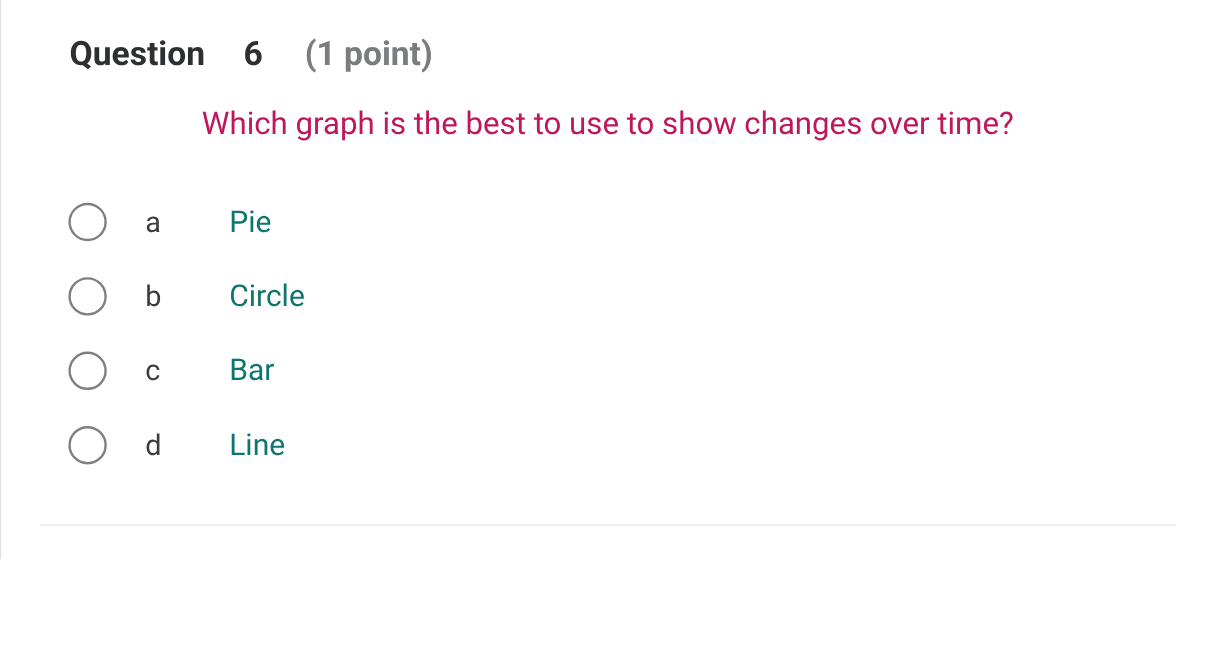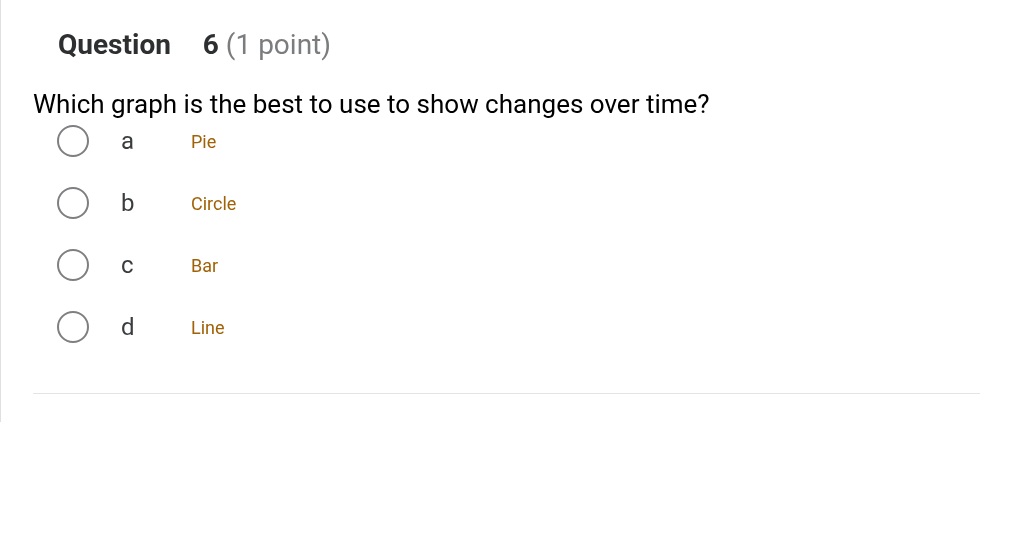--- a/index.html
+++ b/index.html
@@ -18,27 +18,30 @@
     .question-header {
       font-size: 28px;
       margin-bottom: 28px;
       color: #2d2f31;
     }
     .question-header .bold {
       font-weight: 700;
       margin-left: 25px;
     }
     .question-header .points {
-      font-weight: 400;
+      font-weight: 700;
       color: #7a7c7e;
+      margin-left: 28px;
     }
     .question-text {
       font-size: 26px;
-      color: #000000;
+      color: #be185d;
+      margin-bottom: 44px;
       font-weight: 400;
+      text-align: center;
     }
     .options {
       padding-left: 24px;
     }
     .option-row {
       display: flex;
       align-items: center;
       margin-bottom: 18px;
       height: 44px;
     }
@@ -52,22 +55,22 @@
       cursor: pointer;
       background: #fff;
     }
     .option-letter {
       font-size: 24px;
       color: #3a3c3e;
       width: 70px;
       flex-shrink: 0;
     }
     .option-text {
-      font-size: 18px;
-      color: #a16207;
+      font-size: 25px;
+      color: #0f766e;
     }
     .divider {
       margin-top: 44px;
       border: none;
       border-top: 1px solid #e3e4e5;
     }
   </style>
 </head>
 <body>
 

